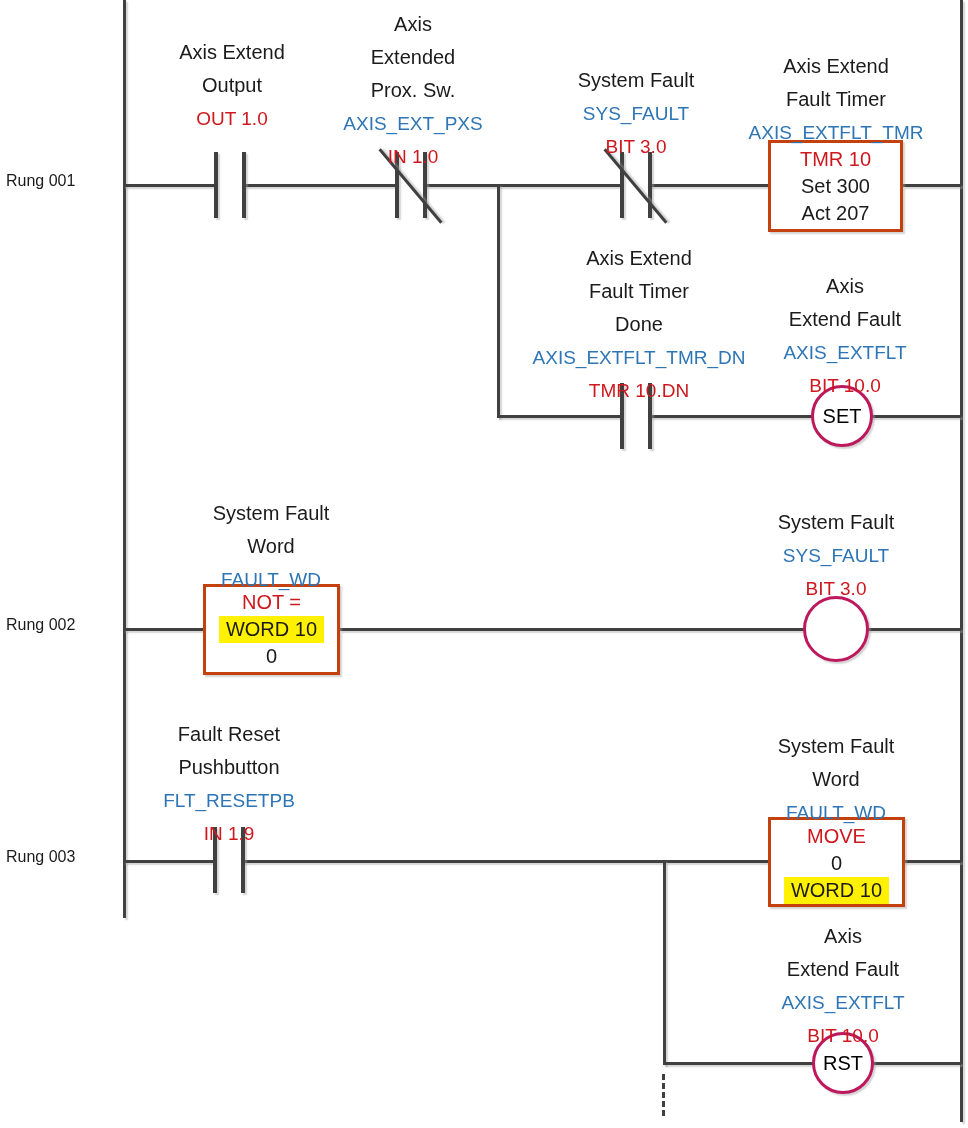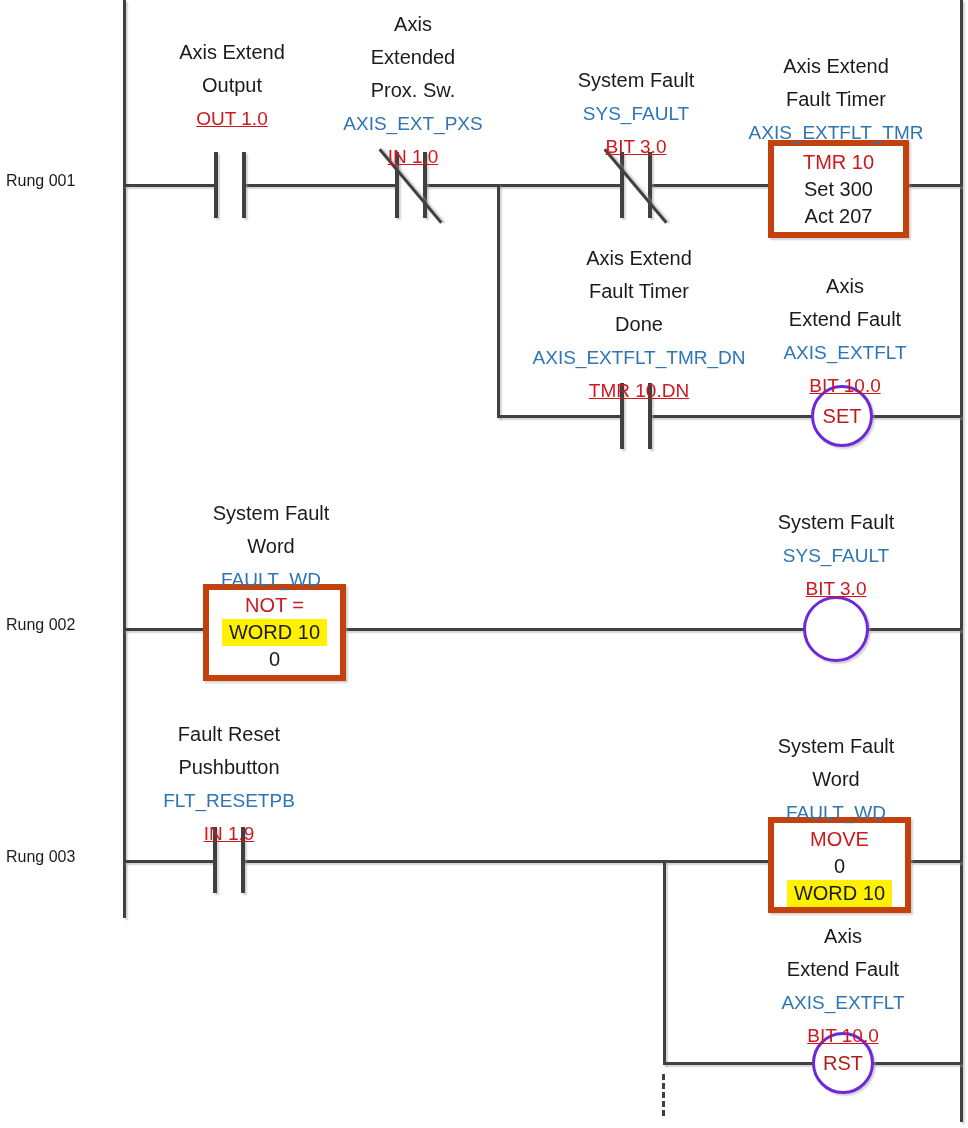--- a/index.html
+++ b/index.html
@@ -10,34 +10,34 @@
   
   .hline,.vline{position:absolute;background:#404040;box-shadow:2px 2px 1.5px rgba(160,160,160,0.45);z-index:1;}
   .hline{height:3px;}
   .vline{width:3px;}
   .vdash{position:absolute;width:0;border-left:3px dashed #404040;z-index:1;}
   
   .mask{position:absolute;background:#ffffff;z-index:2;}
   .cbar{position:absolute;width:4px;height:66px;background:#404040;box-shadow:2px 2px 1.5px rgba(160,160,160,0.45);z-index:3;}
   .slash{position:absolute;width:3px;height:96px;background:#404040;transform:rotate(-40deg);box-shadow:2px 2px 1.5px rgba(160,160,160,0.45);z-index:3;}
   
-  .coil{position:absolute;border:3px solid #6d28d9;border-radius:50%;background:#ffffff;
+  .coil{position:absolute;border:3px solid #be185d;border-radius:50%;background:#ffffff;
         display:flex;align-items:center;justify-content:center;
-        font-size:20px;color:#b91c1c;z-index:3;box-shadow:2px 2px 1.5px rgba(160,160,160,0.45);}
+        font-size:20px;color:#000000;z-index:3;box-shadow:2px 2px 1.5px rgba(160,160,160,0.45);}
   
-  .lbox{position:absolute;border:6px solid #c2410c;background:#ffffff;z-index:3;
+  .lbox{position:absolute;border:3px solid #c2410c;background:#ffffff;z-index:3;
         display:flex;flex-direction:column;align-items:center;justify-content:center;
         font-size:20px;line-height:27px;box-shadow:2px 2px 1.5px rgba(160,160,160,0.45);}
   .row-red{color:#ce181e;}
   .hl{background:#fff100;padding:0 7px;}
   
   .label{position:absolute;text-align:center;z-index:4;line-height:33px;}
   .desc{display:block;white-space:pre-line;font-size:20px;color:#1b1b1b;}
   .tag{display:block;font-size:19px;color:#2e75b6;}
-  .addr{display:block;font-size:19px;color:#ce181e;text-decoration:underline;}
+  .addr{display:block;font-size:19px;color:#ce181e;}
   .rung-label{position:absolute;font-size:16px;color:#1b1b1b;z-index:4;}
 </style>
 </head>
 <body>
 
 <div id="stage">
 
   <div class="vline" style="left:123px;top:0;height:918px;"></div>
   <div class="vline" style="left:960px;top:0;height:1122px;"></div>
 

